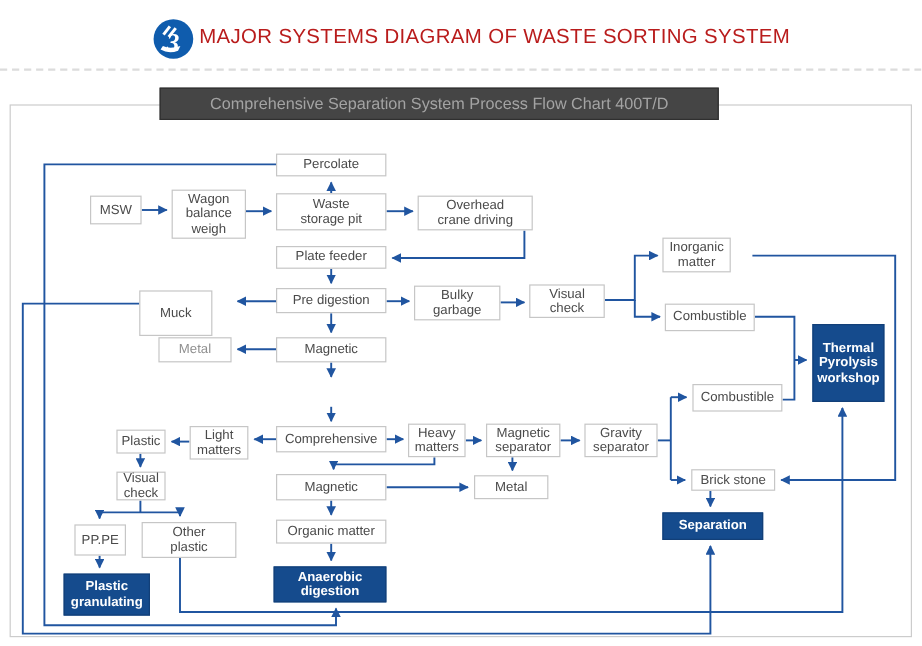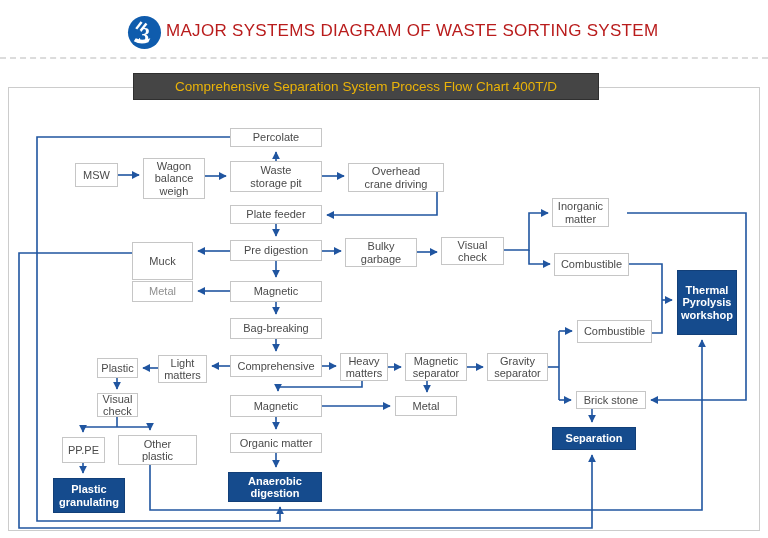--- a/index.html
+++ b/index.html
@@ -5,21 +5,21 @@
   html,body{margin:0;padding:0;background:#fff;}
   .page{position:relative;width:768px;height:538px;background:#ffffff;overflow:hidden;
         font-family:"Liberation Sans",sans-serif;}
   
   .hdr-logo{position:absolute;left:127px;top:15px;width:35px;height:35px;}
   .hdr-title{position:absolute;left:166px;top:21px;font-size:17px;color:#b91c1c;
              letter-spacing:.3px;white-space:nowrap;}
   .dashed-sep{position:absolute;left:0;top:57px;width:768px;border-top:2px dashed #dcdcdc;}
   
   .banner{position:absolute;left:133px;top:73px;width:466px;height:27px;background:#454545;
-          border:1px solid #2f2f2f;color:#eab308;font-size:13.5px;display:flex;
+          border:1px solid #2f2f2f;color:#a3a3a3;font-size:13.5px;display:flex;
           align-items:center;justify-content:center;z-index:5;box-sizing:border-box;}
   
   .frame{position:absolute;left:8px;top:87px;width:752px;height:444px;border:1px solid #cccccc;
          background:#ffffff;box-sizing:border-box;}
   .connectors{position:absolute;left:0;top:0;width:768px;height:538px;z-index:1;pointer-events:none;}
   
   .nd{position:absolute;z-index:2;box-sizing:border-box;background:#ffffff;border:1px solid #c6c6c6;
       color:#4a4a4a;font-size:11px;line-height:1.12;display:flex;align-items:center;
       justify-content:center;text-align:center;white-space:pre-line;}
   .nd.dark{background:#154b8d;border-color:#123f78;color:#ffffff;font-weight:bold;}
@@ -99,35 +99,34 @@
   <div class="nd" style="left:230px;top:128px;width:92px;height:19px">Percolate</div>
   <div class="nd" style="left:75px;top:163px;width:43px;height:24px">MSW</div>
   <div class="nd" style="left:230px;top:161px;width:92px;height:31px">Waste
 storage pit</div>
   <div class="nd" style="left:143px;top:158px;width:62px;height:41px">Wagon
 balance
 weigh</div>
   <div class="nd" style="left:348px;top:163px;width:96px;height:29px">Overhead
 crane driving</div>
   <div class="nd" style="left:230px;top:205px;width:92px;height:19px">Plate feeder</div>
-  <div class="nd" style="left:132px;top:242px;width:61px;height:38px">Muck</div>
+  <div class="nd" style="left:116px;top:242px;width:61px;height:38px">Muck</div>
   <div class="nd" style="left:230px;top:240px;width:92px;height:21px">Pre digestion</div>
   <div class="nd" style="left:345px;top:238px;width:72px;height:29px">Bulky
 garbage</div>
   <div class="nd" style="left:441px;top:237px;width:63px;height:28px">Visual
 check</div>
   <div class="nd" style="left:552px;top:198px;width:57px;height:29px">Inorganic
 matter</div>
   <div class="nd" style="left:554px;top:253px;width:75px;height:23px">Combustible</div>
   <div class="nd dim" style="left:132px;top:281px;width:61px;height:21px">Metal</div>
   <div class="nd" style="left:230px;top:281px;width:92px;height:21px">Magnetic</div>
   <div class="nd dark" style="left:677px;top:270px;width:60px;height:65px">Thermal
 Pyrolysis
 workshop</div>
-  <div class="nd" style="left:230px;top:318px;width:92px;height:21px">Bag-breaking</div>
   <div class="nd" style="left:577px;top:320px;width:75px;height:23px">Combustible</div>
   <div class="nd" style="left:97px;top:358px;width:41px;height:20px">Plastic</div>
   <div class="nd" style="left:158px;top:355px;width:49px;height:28px">Light
 matters</div>
   <div class="nd" style="left:230px;top:355px;width:92px;height:22px">Comprehensive</div>
   <div class="nd" style="left:340px;top:353px;width:48px;height:28px">Heavy
 matters</div>
   <div class="nd" style="left:405px;top:353px;width:62px;height:28px">Magnetic
 separator</div>
   <div class="nd" style="left:487px;top:353px;width:61px;height:28px">Gravity

